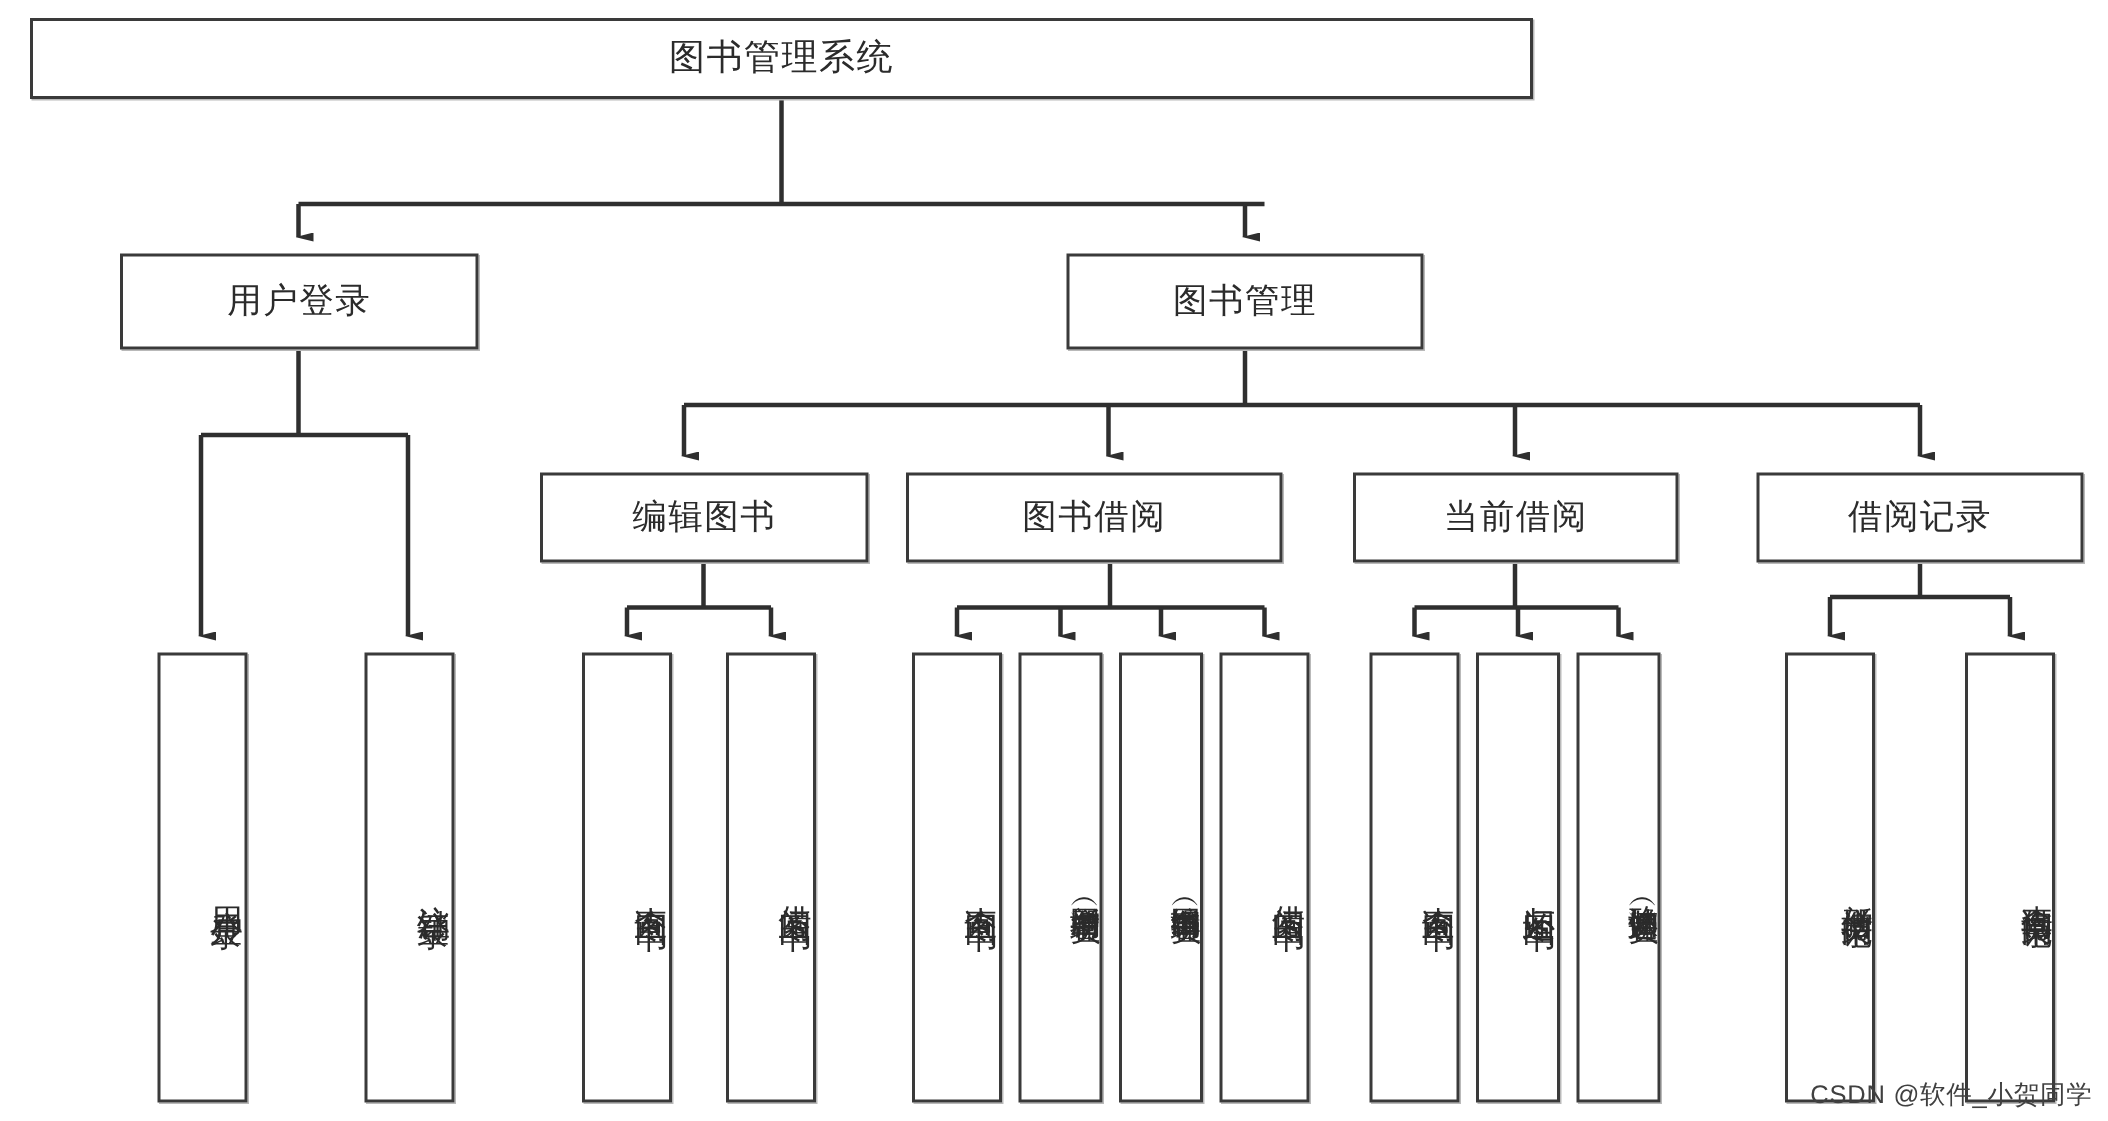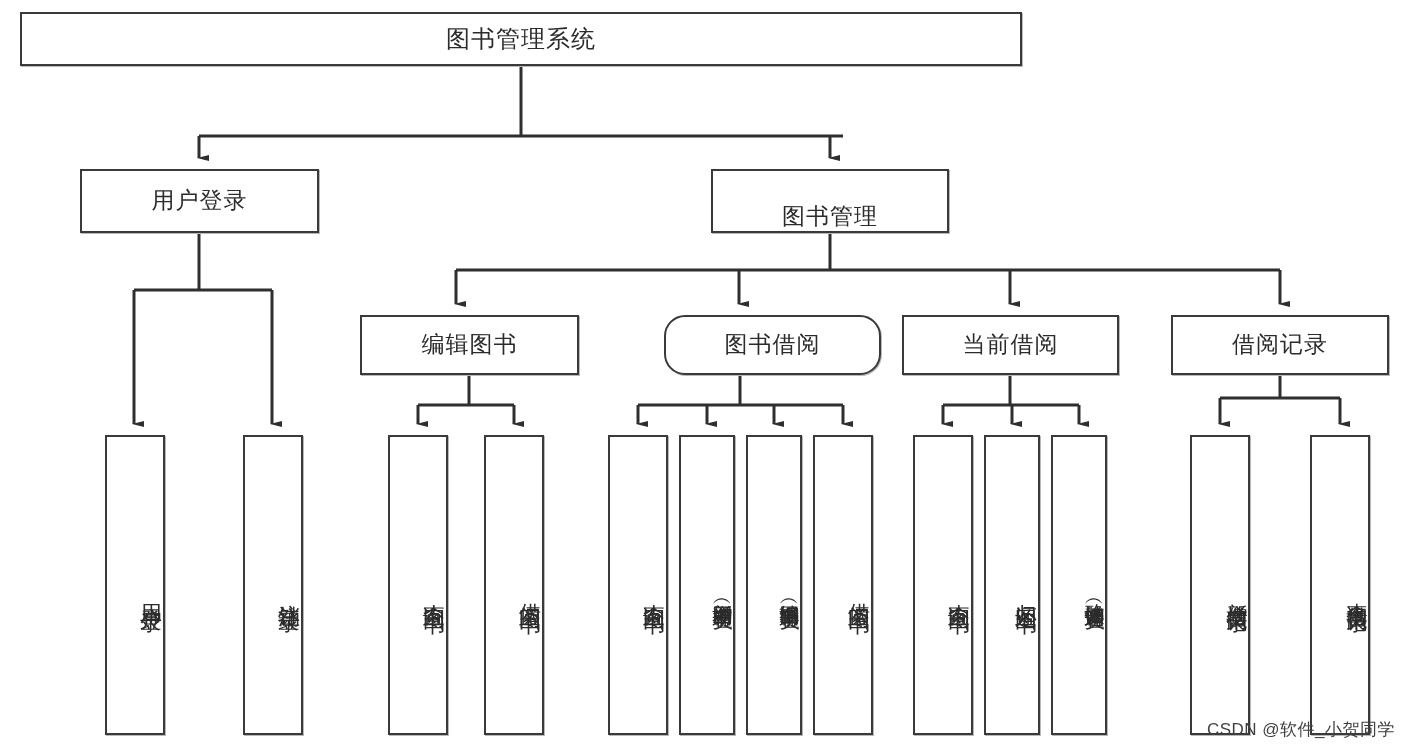--- a/index.html
+++ b/index.html
@@ -126,28 +126,28 @@
     </g>
   </svg>
 
   <div class="node horiz root" style="left:20px; top:12px; width:1002px; height:54px;">
     <span>图书管理系统</span>
   </div>
 
   <div class="node horiz" style="left:80px; top:169px; width:239px; height:64px;">
     <span>用户登录</span>
   </div>
-  <div class="node horiz" style="left:711px; top:169px; width:238px; height:64px;align-items:flex-end;">
+  <div class="node horiz" style="left:711px; top:169px; width:238px; height:64px;">
     <span>图书管理</span>
   </div>
 
   <div class="node horiz" style="left:360px; top:315px; width:219px; height:60px;">
     <span>编辑图书</span>
   </div>
-  <div class="node horiz" style="left:664px; top:315px; width:217px; height:60px;border-radius:21px;">
+  <div class="node horiz" style="left:604px; top:315px; width:251px; height:60px;">
     <span>图书借阅</span>
   </div>
   <div class="node horiz" style="left:902px; top:315px; width:217px; height:60px;">
     <span>当前借阅</span>
   </div>
   <div class="node horiz" style="left:1171px; top:315px; width:218px; height:60px;">
     <span>借阅记录</span>
   </div>
 
   <div class="node leaf" style="left:105px; top:435px; width:60px; height:300px;">

